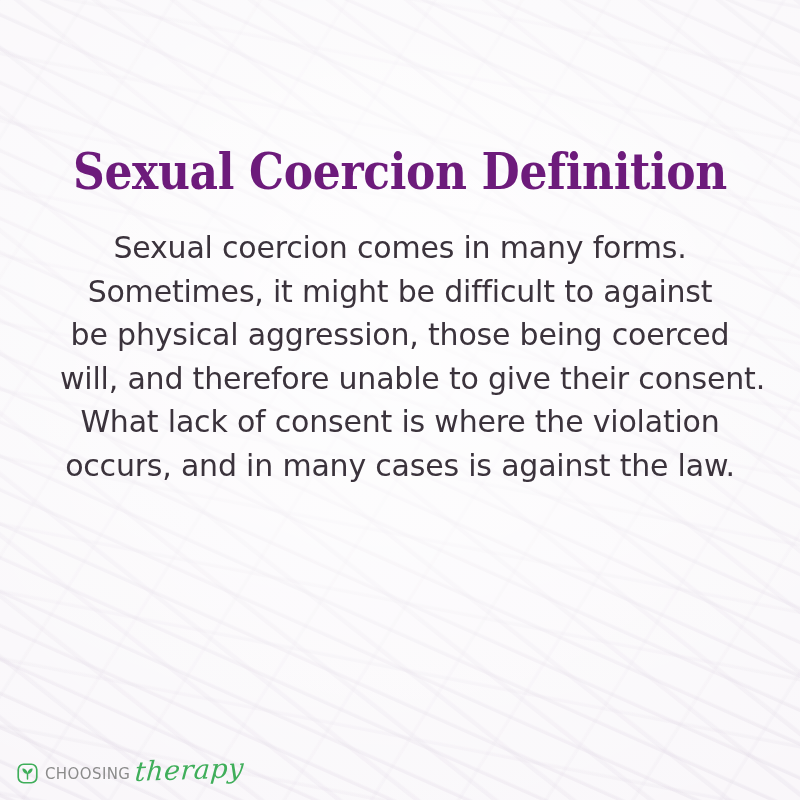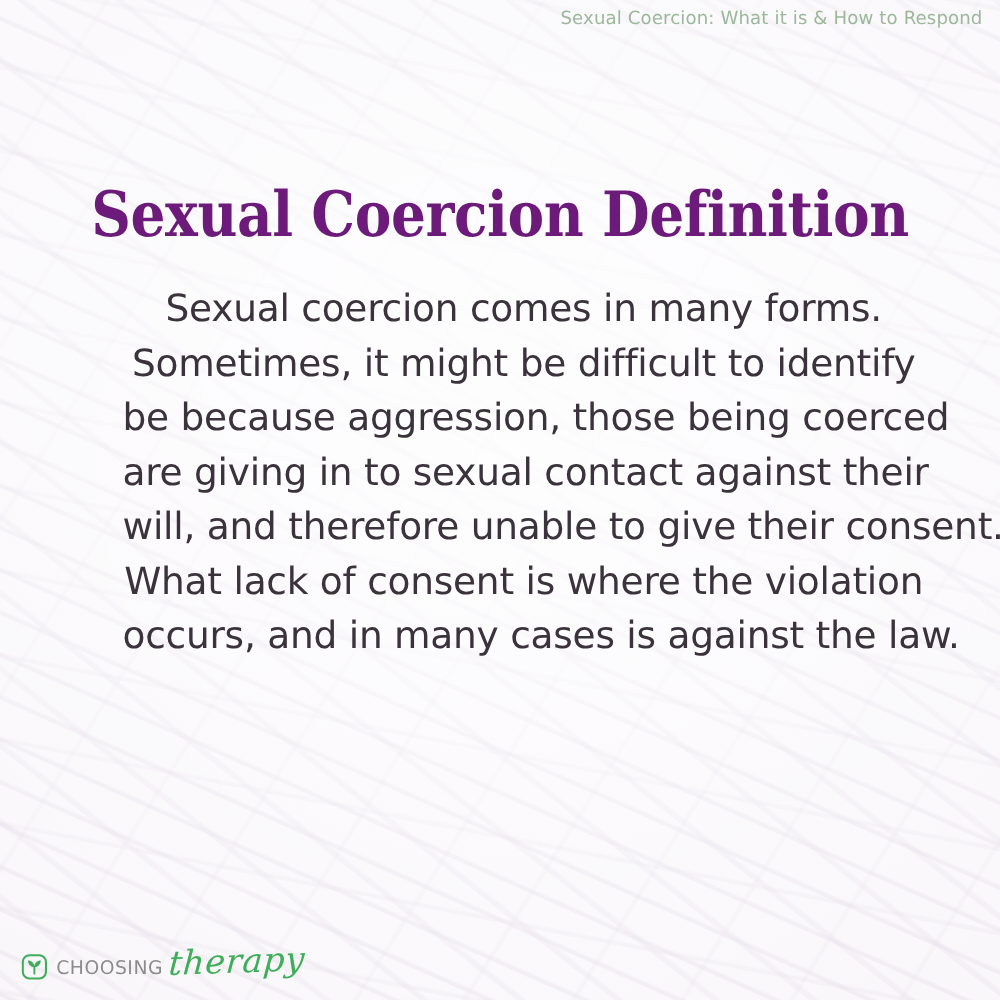--- a/index.html
+++ b/index.html
@@ -136,21 +136,20 @@
     z-index: 5;
     text-align: center;
   }
   .body-line {
     font-family: "DejaVu Sans", sans-serif;
     font-size: 30px;
     line-height: 43.5px;
     color: #3b333c;
     letter-spacing: -0.2px;
     white-space: nowrap;
-    margin-left: 38px;
   }
 
   
   .logo {
     position: absolute;
     left: 17px;
     top: 760px;
     display: flex;
     align-items: center;
     z-index: 5;
@@ -187,31 +186,27 @@
 
 <div id="canvas">
 
   <div class="tex tex-a"></div>
   <div class="tex tex-b"></div>
   <div class="tex tex-c"></div>
   <div class="tex tex-e"></div>
   <div class="tex tex-d"></div>
   <div class="vignette"></div>
 
-  <div class="header-bar">
-    <div class="header-title">Sexual Coercion: What it is &amp; How to Respond</div>
-  </div>
 
   <div class="title">Sexual Coercion Definition</div>
 
   <div class="body-block">
     <div class="body-line">Sexual coercion comes in many forms.</div>
-    <div class="body-line">Sometimes, it might be difficult to identify</div>
-    <div class="body-line">be because aggression, those being coerced</div>
-    <div class="body-line">are giving in to sexual contact against their</div>
+    <div class="body-line">Sometimes, it might be difficult to against</div>
+    <div class="body-line">be physical aggression, those being coerced</div>
     <div class="body-line">will, and therefore unable to give their consent.</div>
     <div class="body-line">What lack of consent is where the violation</div>
     <div class="body-line">occurs, and in many cases is against the law.</div>
   </div>
 
   <div class="logo">
     <svg class="logo-mark" viewBox="0 0 24 24">
       <rect x="1.4" y="1.4" width="21.2" height="21.2" rx="6.2" ry="6.2" fill="none" stroke="#3fae5a" stroke-width="1.9"></rect>
       <path d="M12 18.2 L12 11.6" fill="none" stroke="#3fae5a" stroke-width="1.7" stroke-linecap="round"></path>
       <path d="M12 12.3 C12 8.4 9.4 6.2 6.2 6.2 C6.2 9.8 8.6 12.3 12 12.3 Z" fill="#3fae5a"></path>

